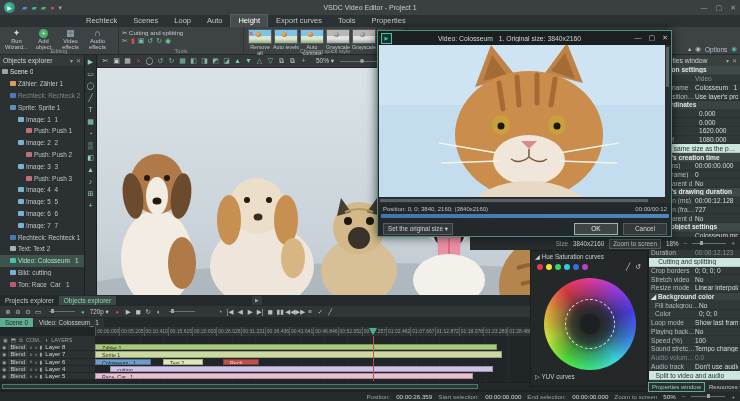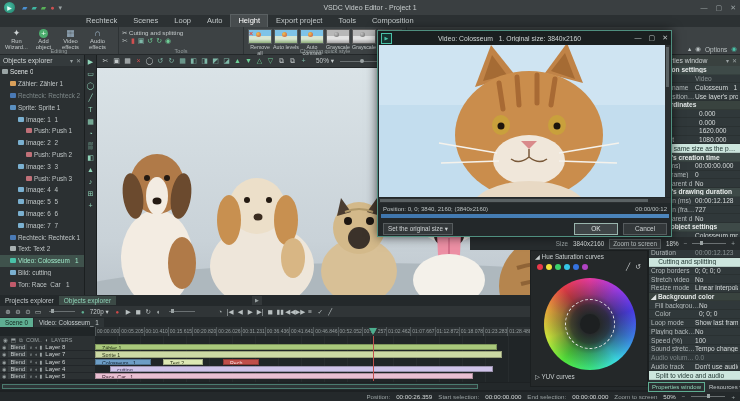--- a/index.html
+++ b/index.html
@@ -147,23 +147,23 @@
     <span>✕</span>
   </div>
 </div>
 
 <div class="abs menubar">
     <span class="menu-item">Rechteck</span>
     <span class="menu-item">Scenes</span>
     <span class="menu-item">Loop</span>
     <span class="menu-item">Auto</span>
     <span class="menu-item" style="--bg: #474c4e; --fg: #ffffff; --bd: #5a6062;">Height</span>
-    <span class="menu-item">Export project</span>
+    <span class="menu-item">Export curves</span>
     <span class="menu-item">Tools</span>
-    <span class="menu-item">Composition</span>
+    <span class="menu-item">Properties</span>
   </div>
 
 <div class="abs ribbon">
   <div class="rgroup" style="width:112px">
     <div class="rbtn"><span class="ric">✦</span><span>Run Wizard...</span></div>
     <div class="rbtn"><span class="ric"><span class="ric-add" style="display:inline-block">+</span></span><span>Add object</span></div>
     <div class="rbtn"><span class="ric" style="color:#9fb6c9">▦</span><span>Video effects</span></div>
     <div class="rbtn"><span class="ric" style="color:#9fb6c9">∩</span><span>Audio effects</span></div>
     <div class="glabel">Editing</div>
   </div>

